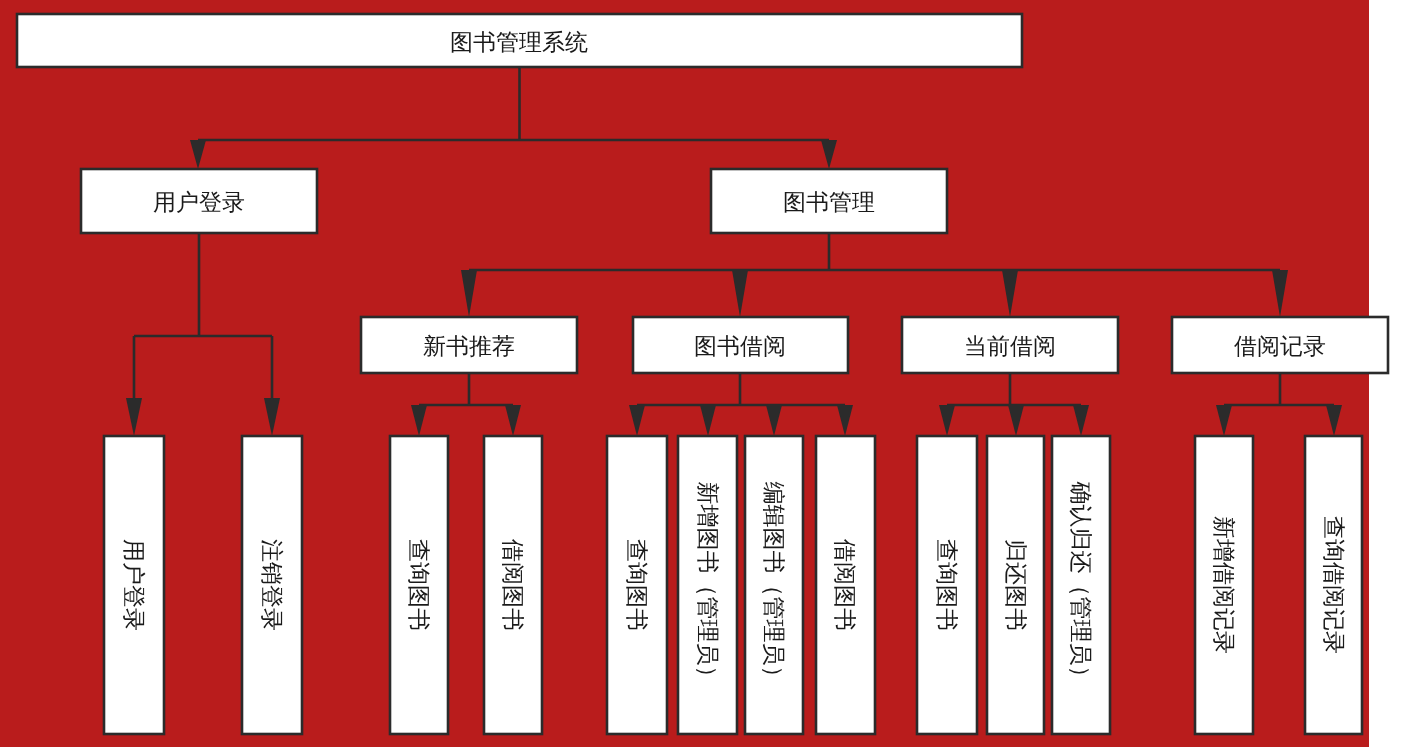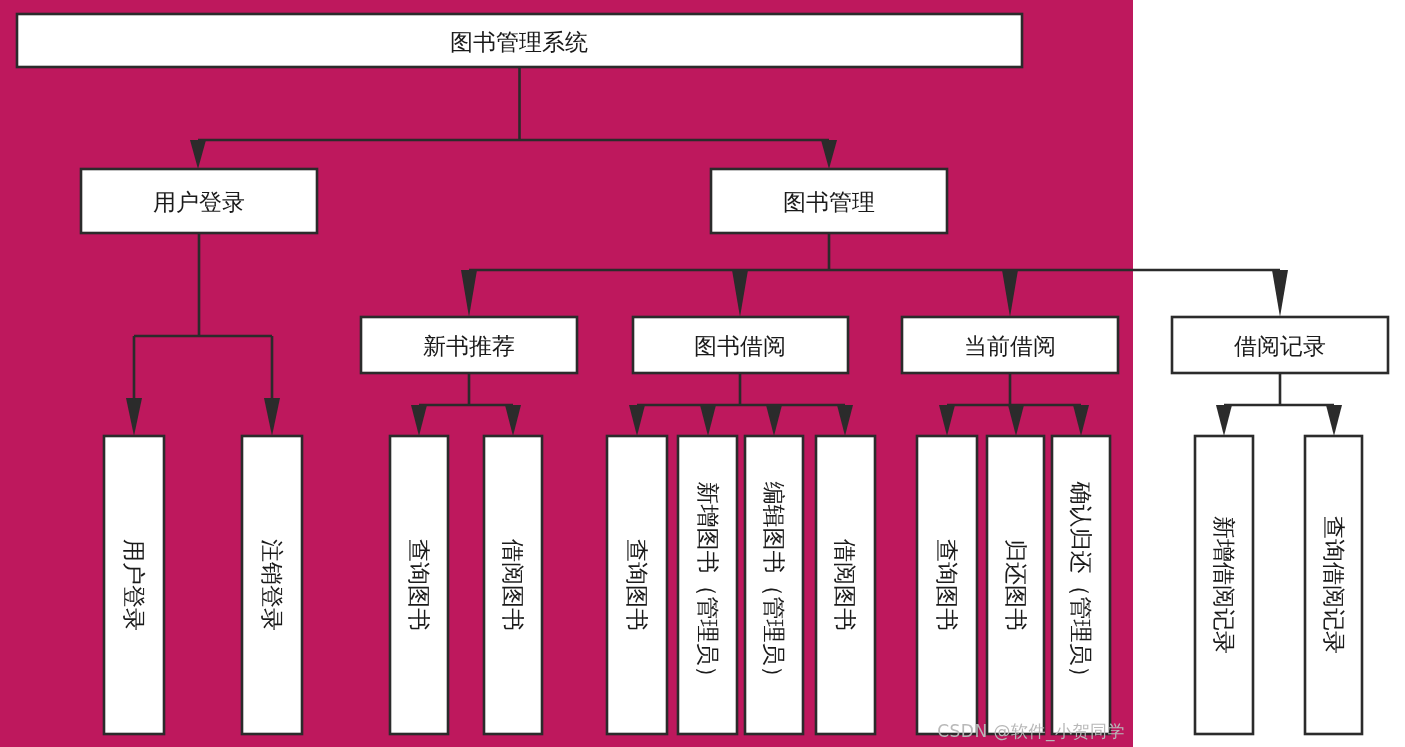--- a/index.html
+++ b/index.html
@@ -8,23 +8,23 @@
     background: #ffffff;
   }
   body {
     width: 1405px;
     height: 747px;
     font-family: "DejaVu Sans", "Liberation Sans", sans-serif;
     overflow: hidden;
   }
   #diagram-root {
     position: relative;
-    width: 1133px;
+    width: 1369px;
     height: 747px;
-    background: #be185d;
+    background: #b91c1c;
   }
   svg#flow {
     position: absolute;
     left: 0;
     top: 0;
     width: 1405px;
     height: 747px;
     display: block;
   }
   .node-box {
@@ -199,14 +199,13 @@
     <g>
       <rect class="node-box" x="1195" y="436" width="58" height="298"></rect>
       <text class="node-label-v" transform="translate(1224,585) rotate(90)" x="0" y="8">新增借阅记录</text>
     </g>
     <g>
       <rect class="node-box" x="1305" y="436" width="57" height="298"></rect>
       <text class="node-label-v" transform="translate(1334,585) rotate(90)" x="0" y="8">查询借阅记录</text>
     </g>
   </svg>
 
-  <div class="watermark">CSDN @软件_小贺同学</div>
 </div>
 
 </body></html>

